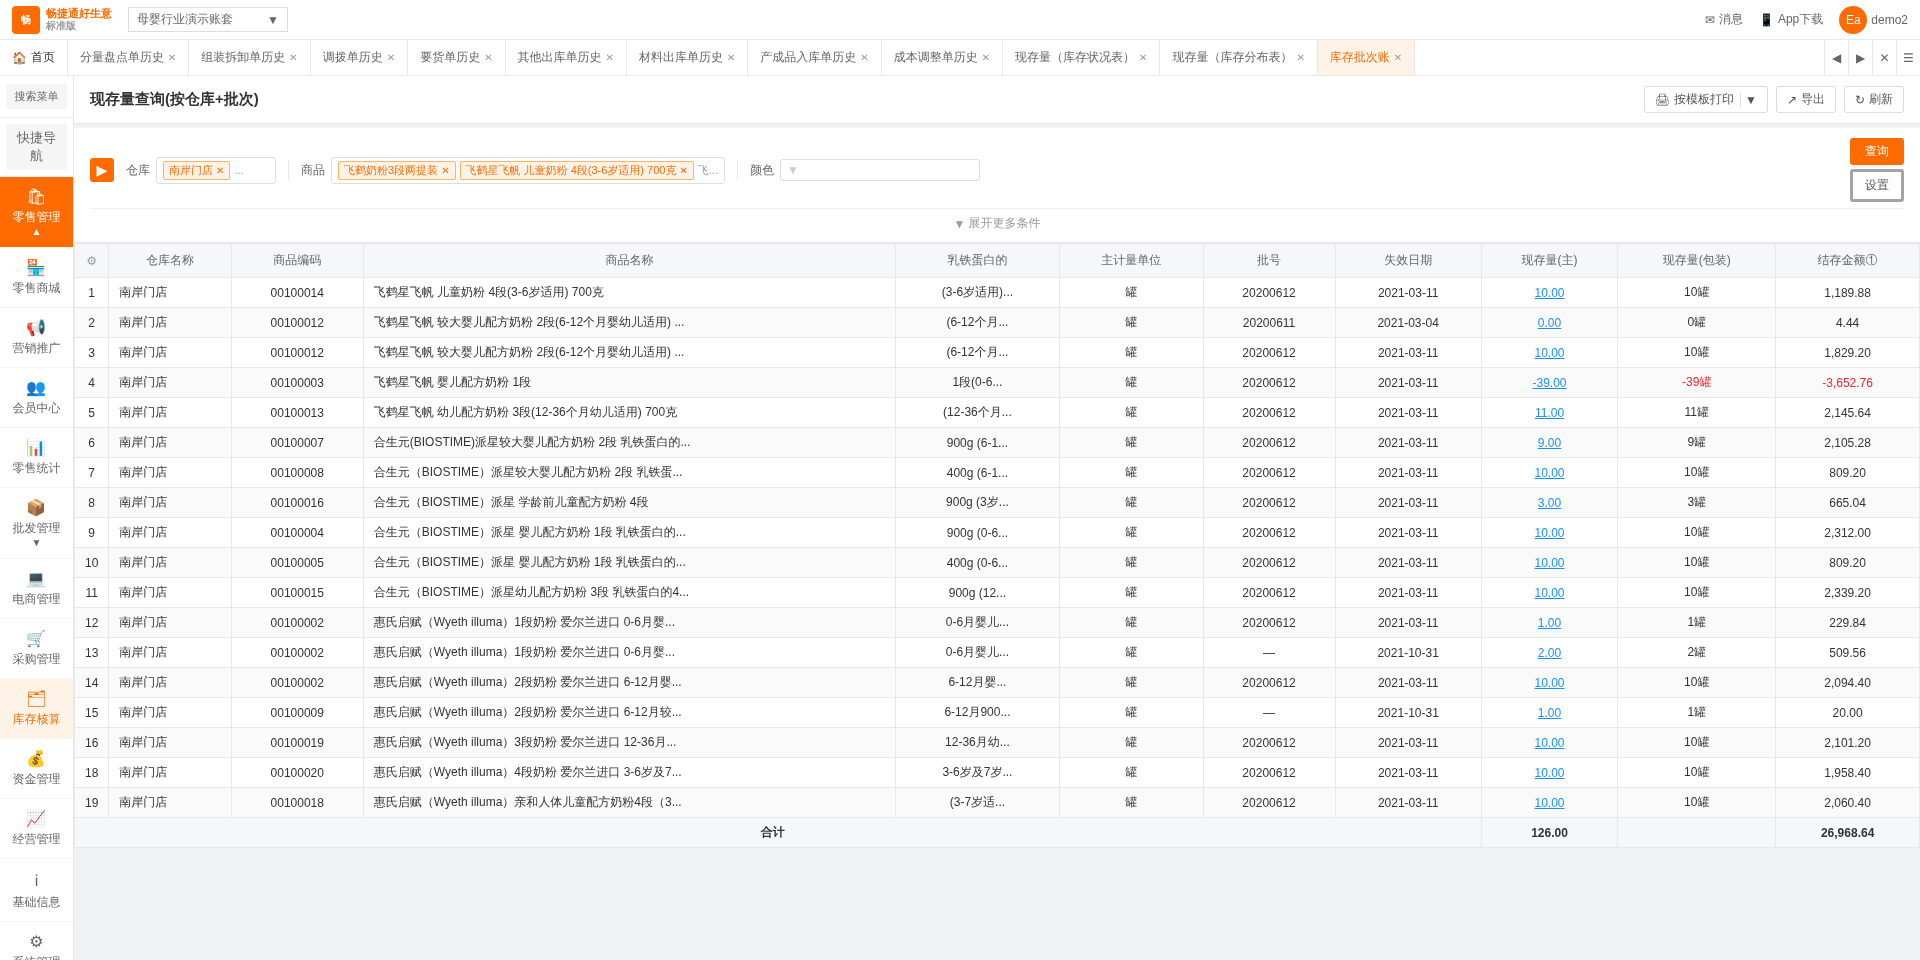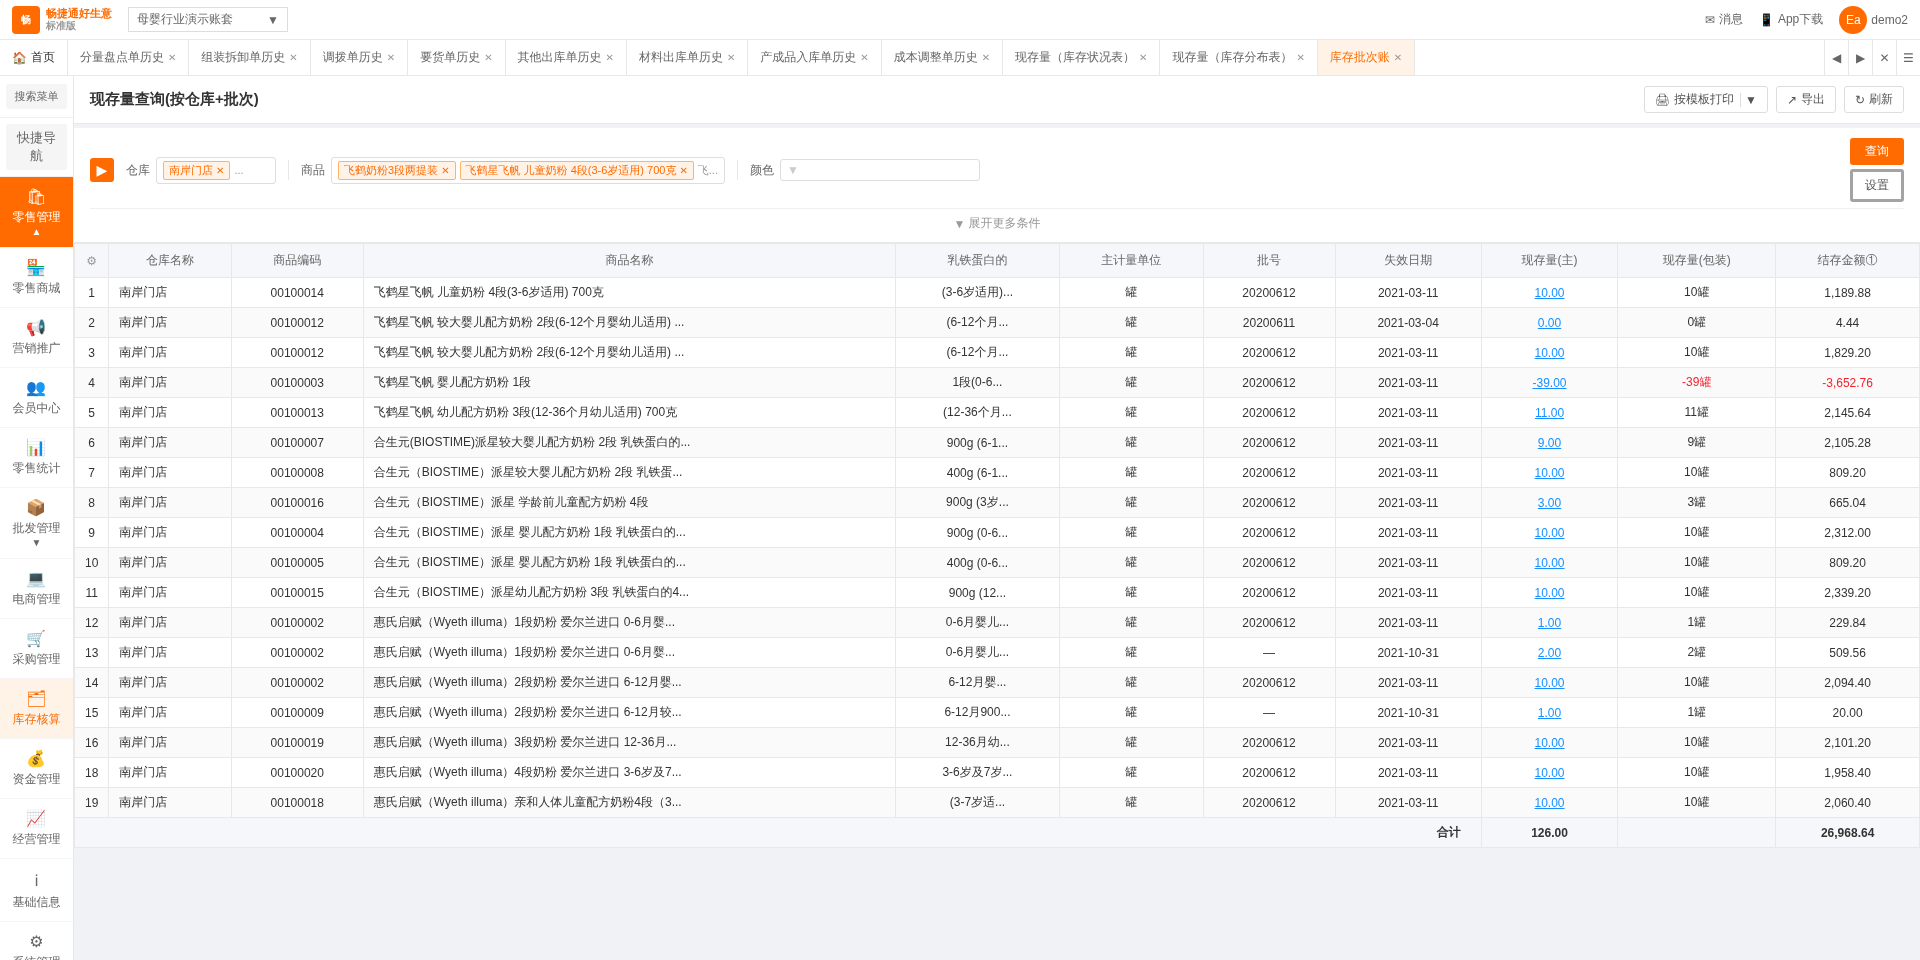--- a/index.html
+++ b/index.html
@@ -564,21 +564,21 @@
     <td class="td-left" style="max-width:300px;overflow:hidden;text-overflow:ellipsis;">惠氏启赋（Wyeth illuma）亲和人体儿童配方奶粉4段（3...</td>
     <td>(3-7岁适...</td>
     <td>罐</td>
     <td>20200612</td>
     <td>2021-03-11</td>
     <td class="td-link">10.00</td>
     <td>10罐</td>
     <td>2,060.40</td>
   </tr>
             <tr class="total-row">
-  <td colspan="8" style="text-align:right;font-weight:bold;padding-right:20px;">合计</td>
+  <td colspan="8" style="text-align:center;font-weight:bold;padding-right:20px;">合计</td>
   <td>126.00</td>
   <td></td>
   <td>26,968.64</td>
 </tr>
           </tbody>
       </table>
     </div>
 
   </div>
 </div>

